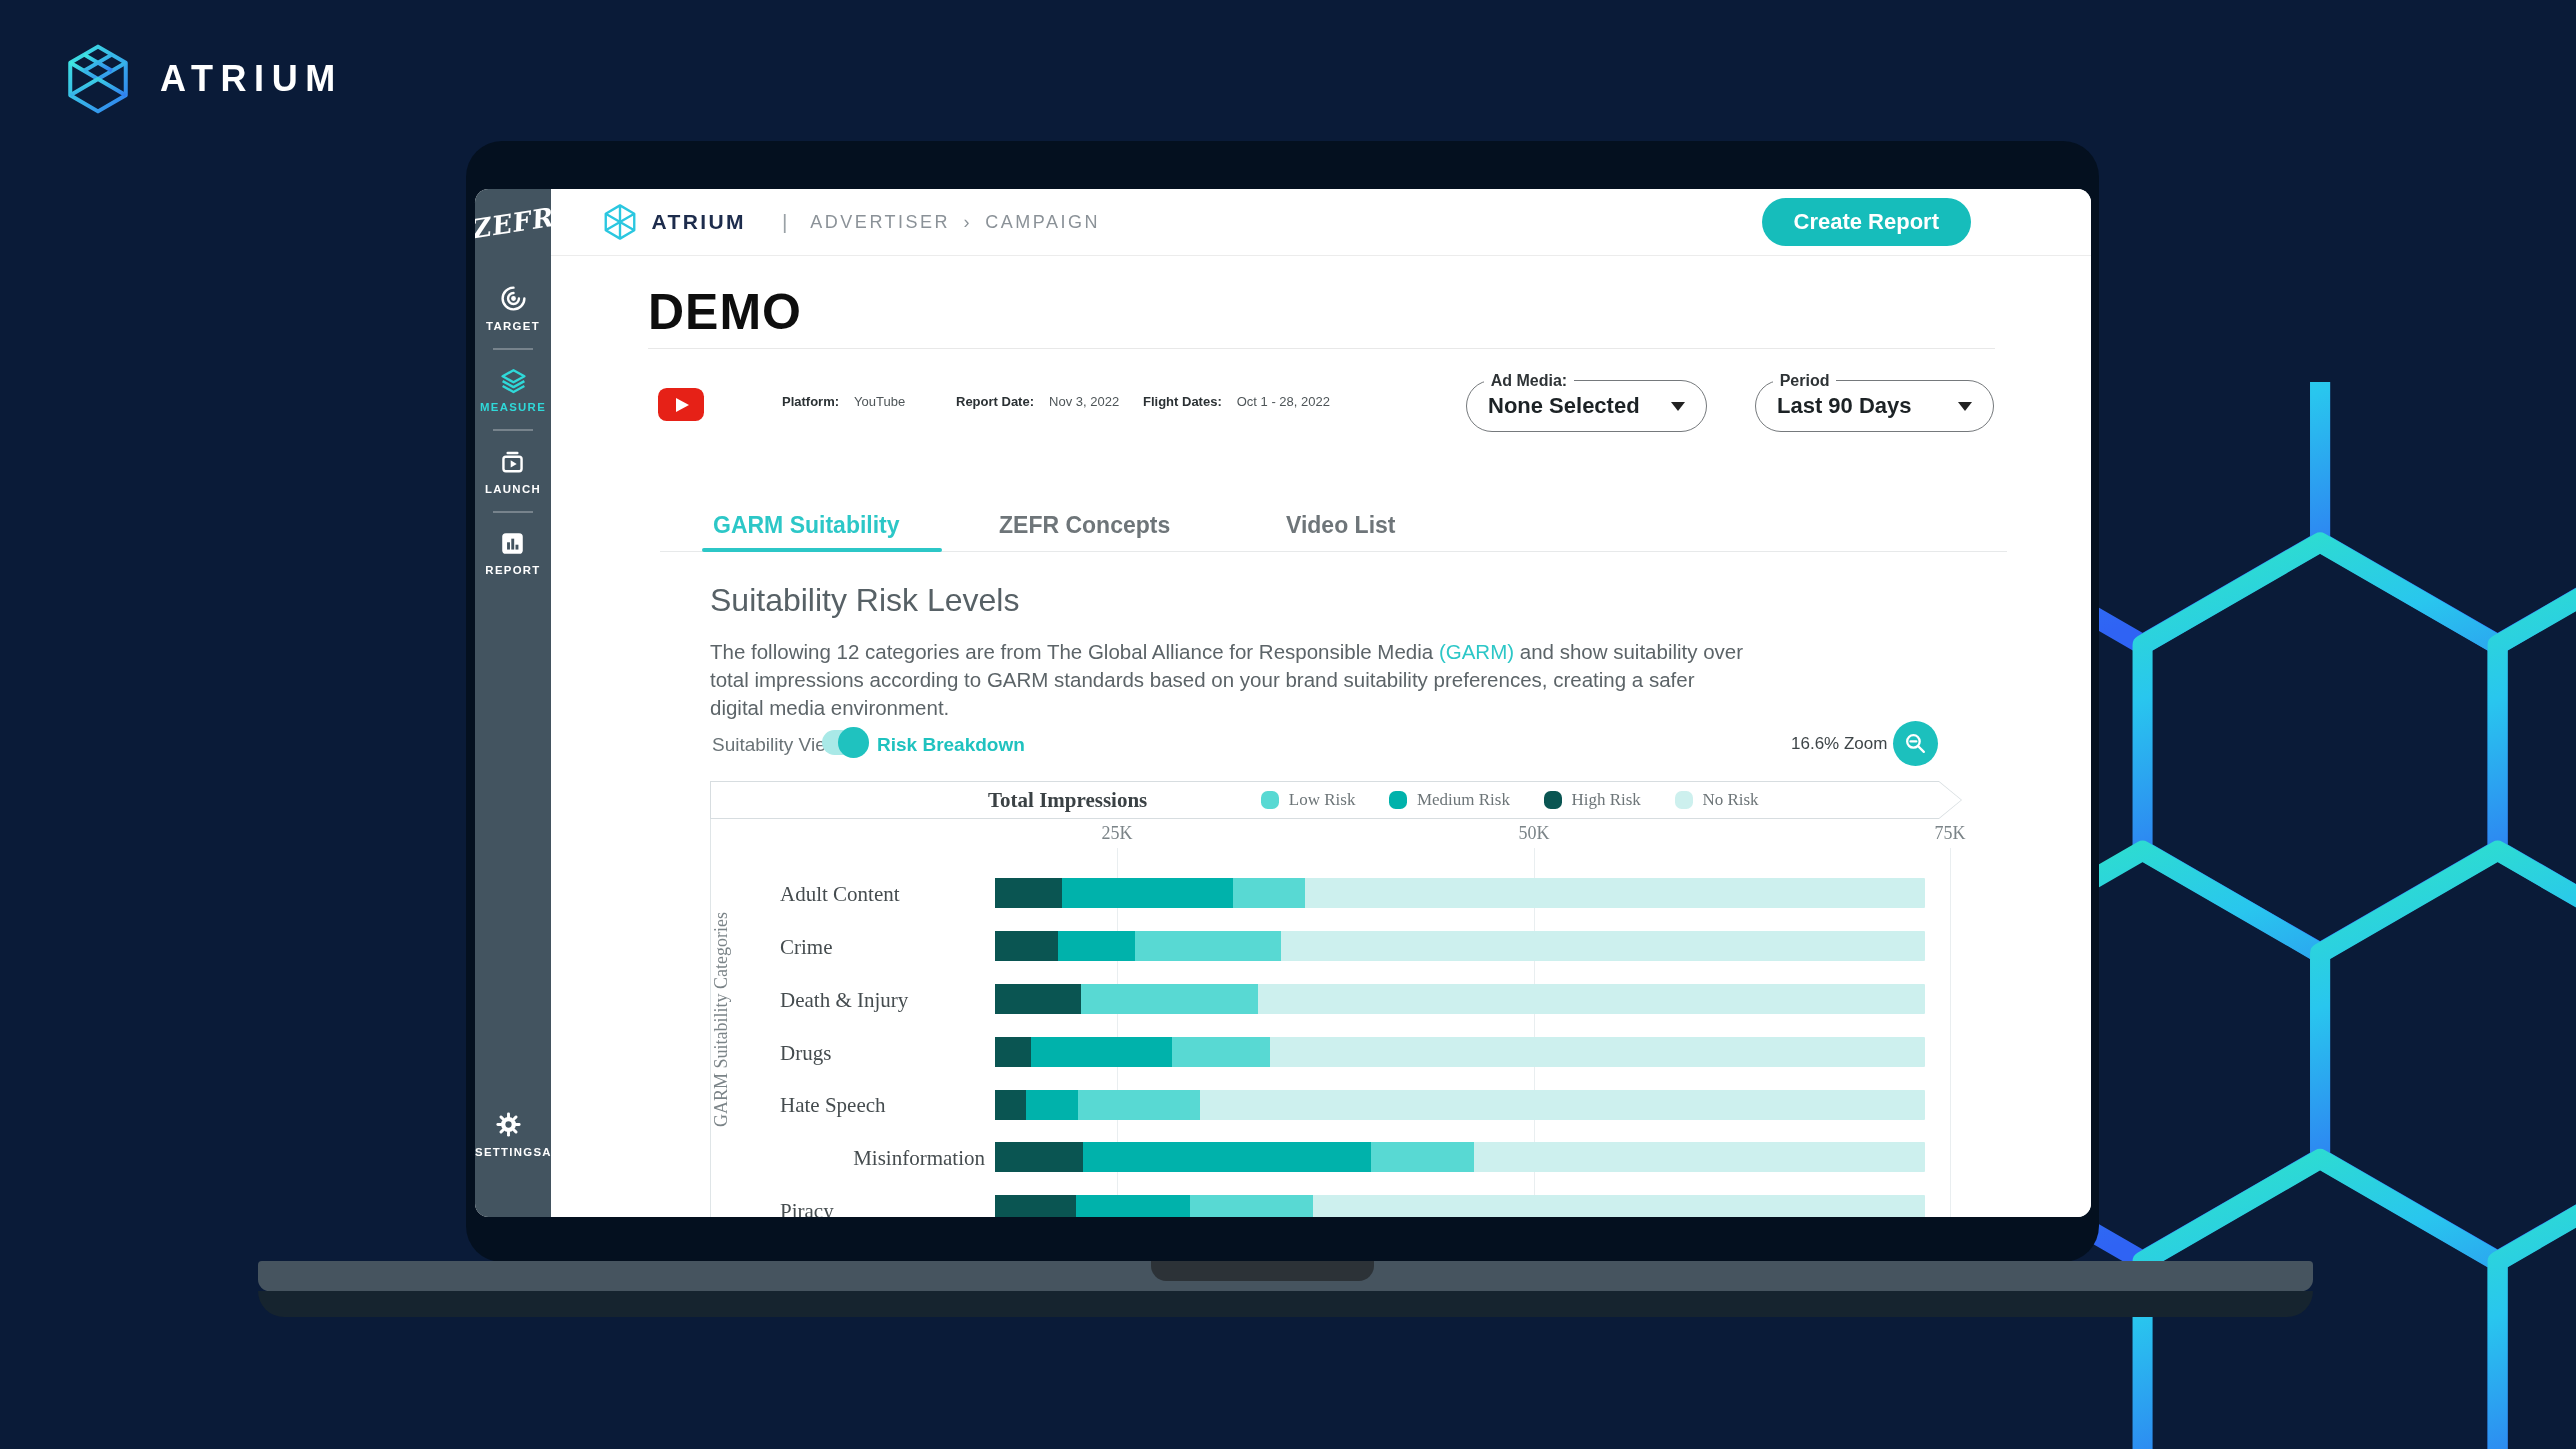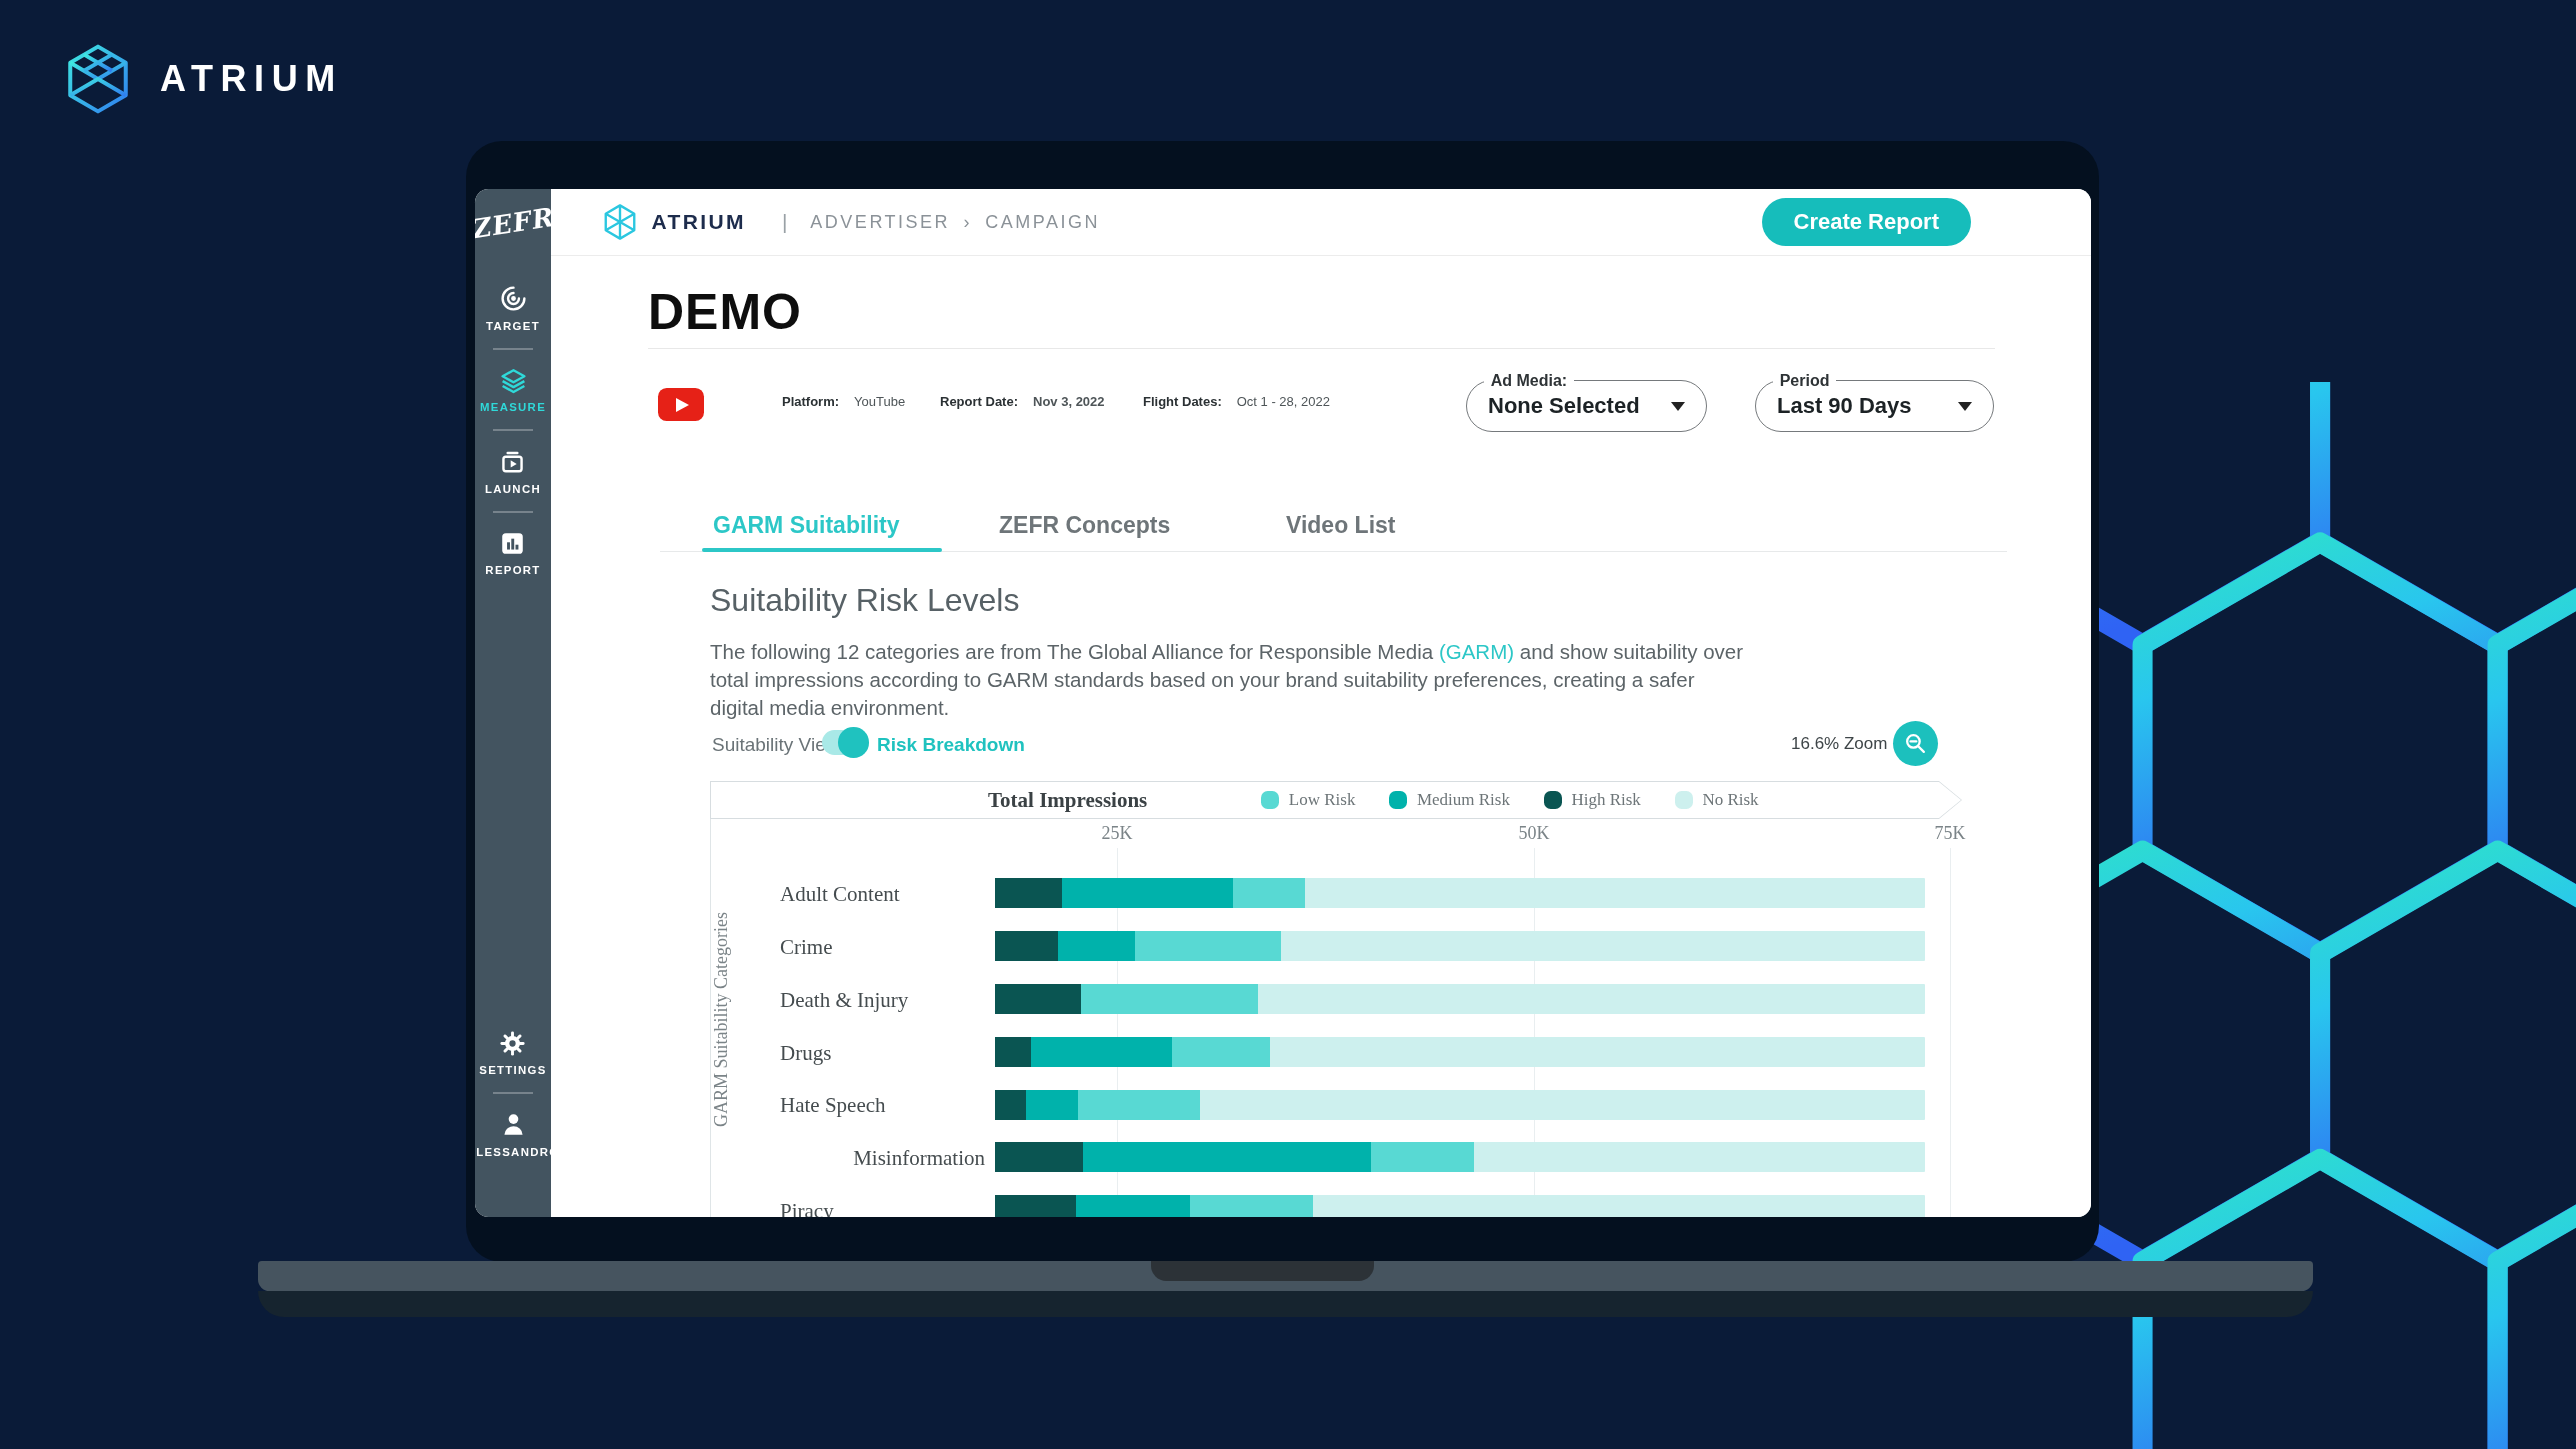--- a/index.html
+++ b/index.html
@@ -21,21 +21,21 @@
           display:flex;background:#ffffff;}
   .base1{left:258px;top:1261px;width:2055px;height:30px;background:#46545f;border-radius:3.8px 3.8px 11.4px 11.4px;}
   .notch{left:1151px;top:1261px;width:223px;height:20px;background:#2c3237;border-radius:0 0 15.3px 15.3px;}
   .base2{left:258px;top:1291px;width:2055px;height:26px;background:#16242f;border-radius:0 0 38px 38px;}
 
   
   .sidebar{width:76px;min-width:76px;background:#435460;display:flex;flex-direction:column;align-items:center;}
   .zefr-logo{margin-top:19px;color:#fff;font-family:"DejaVu Serif",serif;font-style:italic;font-weight:bold;
              font-size:26px;letter-spacing:1px;transform:rotate(-9deg);}
   .nav-top{margin-top:46px;display:flex;flex-direction:column;align-items:center;width:100%;}
-  .nav-bottom{margin-top:auto;margin-bottom:59px;display:flex;flex-direction:column;align-items:center;width:100%;}
+  .nav-bottom{margin-top:auto;margin-bottom:59px;display:flex;flex-direction:row;align-items:center;width:100%;}
   .nav-item{display:flex;flex-direction:column;align-items:center;cursor:pointer;}
   .nav-icon{width:29px;height:29px;}
   .nav-label{margin-top:6.7px;font-size:11.4px;letter-spacing:1.3px;color:#fff;font-weight:bold;}
   .nav-item.active .nav-label{color:#2fd9d9;}
   .nav-divider{width:40px;height:1.9px;background:rgba(255,255,255,.28);margin:16px 0;}
 
   
   .main{flex:1;position:relative;background:#fff;}
   .topbar{position:absolute;left:0;top:0;width:100%;height:67px;border-bottom:1px solid #ececec;
           display:flex;align-items:center;padding-left:50px;}
@@ -260,21 +260,21 @@
         <div class="abs demo-title">DEMO</div>
         <div class="abs hr1"></div>
 
         <div class="abs yt-icon">
             <div class="yt-play"></div>
           </div>
         <div class="abs meta" style="left:231px;">
           <b>Platform:</b>
           <span class="val">YouTube</span>
         </div>
-        <div class="abs meta" style="left:389px;font-weight:bold;">
+        <div class="abs meta" style="left:405px;">
           <b>Report Date:</b>
           <span class="val">Nov 3, 2022</span>
         </div>
         <div class="abs meta" style="left:592px;">
           <b>Flight Dates:</b>
           <span class="val">Oct 1 - 28, 2022</span>
         </div>
 
         <div class="abs dd" style="left:915px;width:241px;">
           <span class="dd-label">Ad Media:</span>

